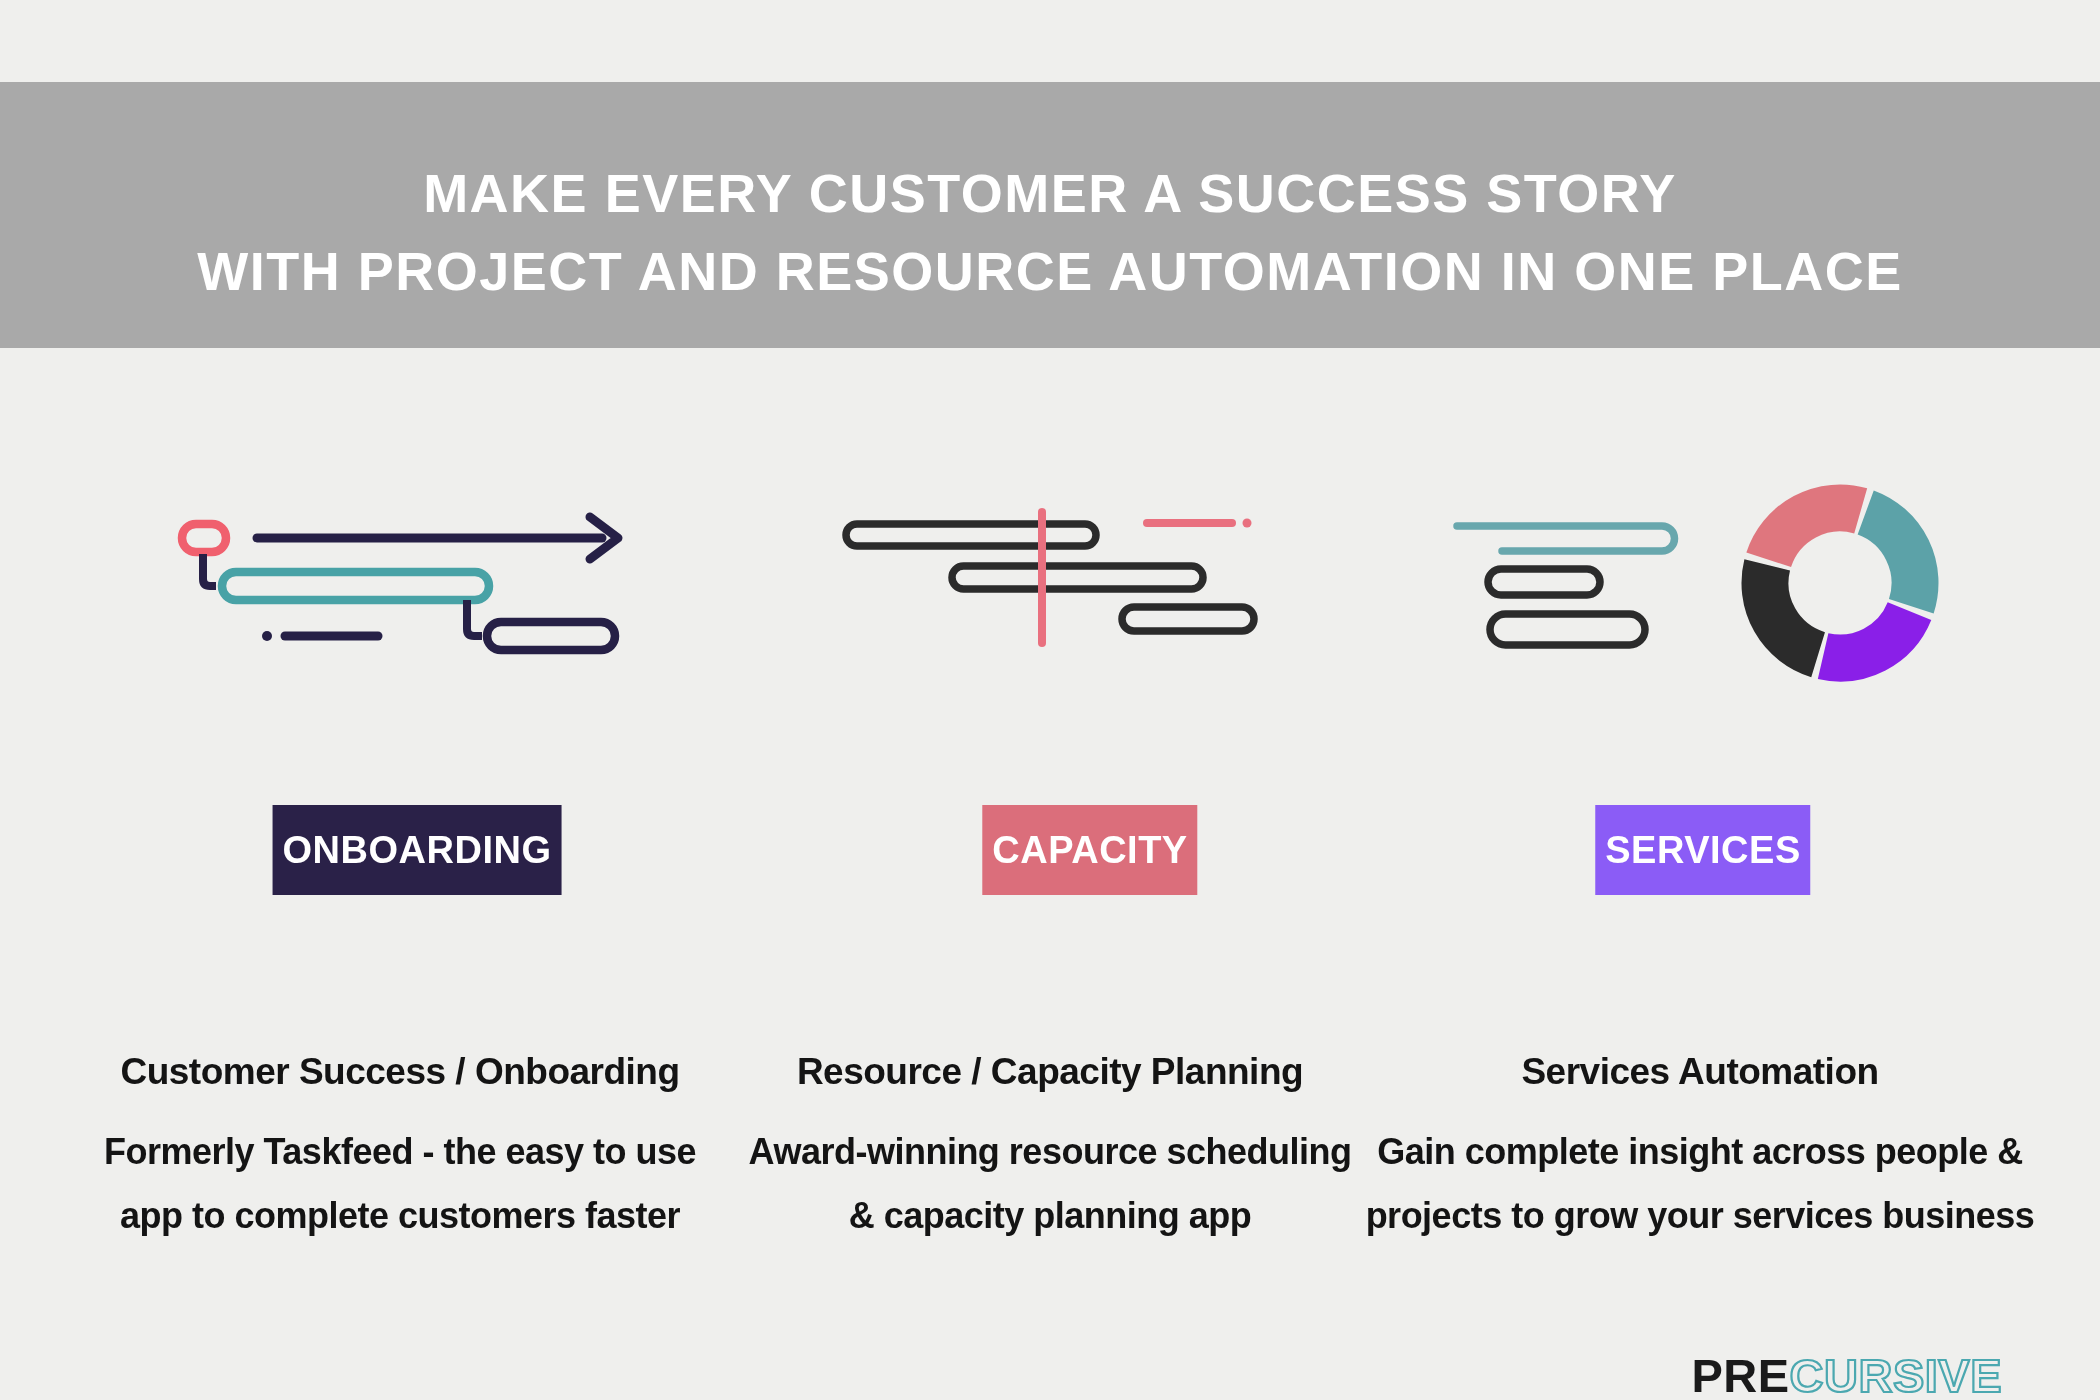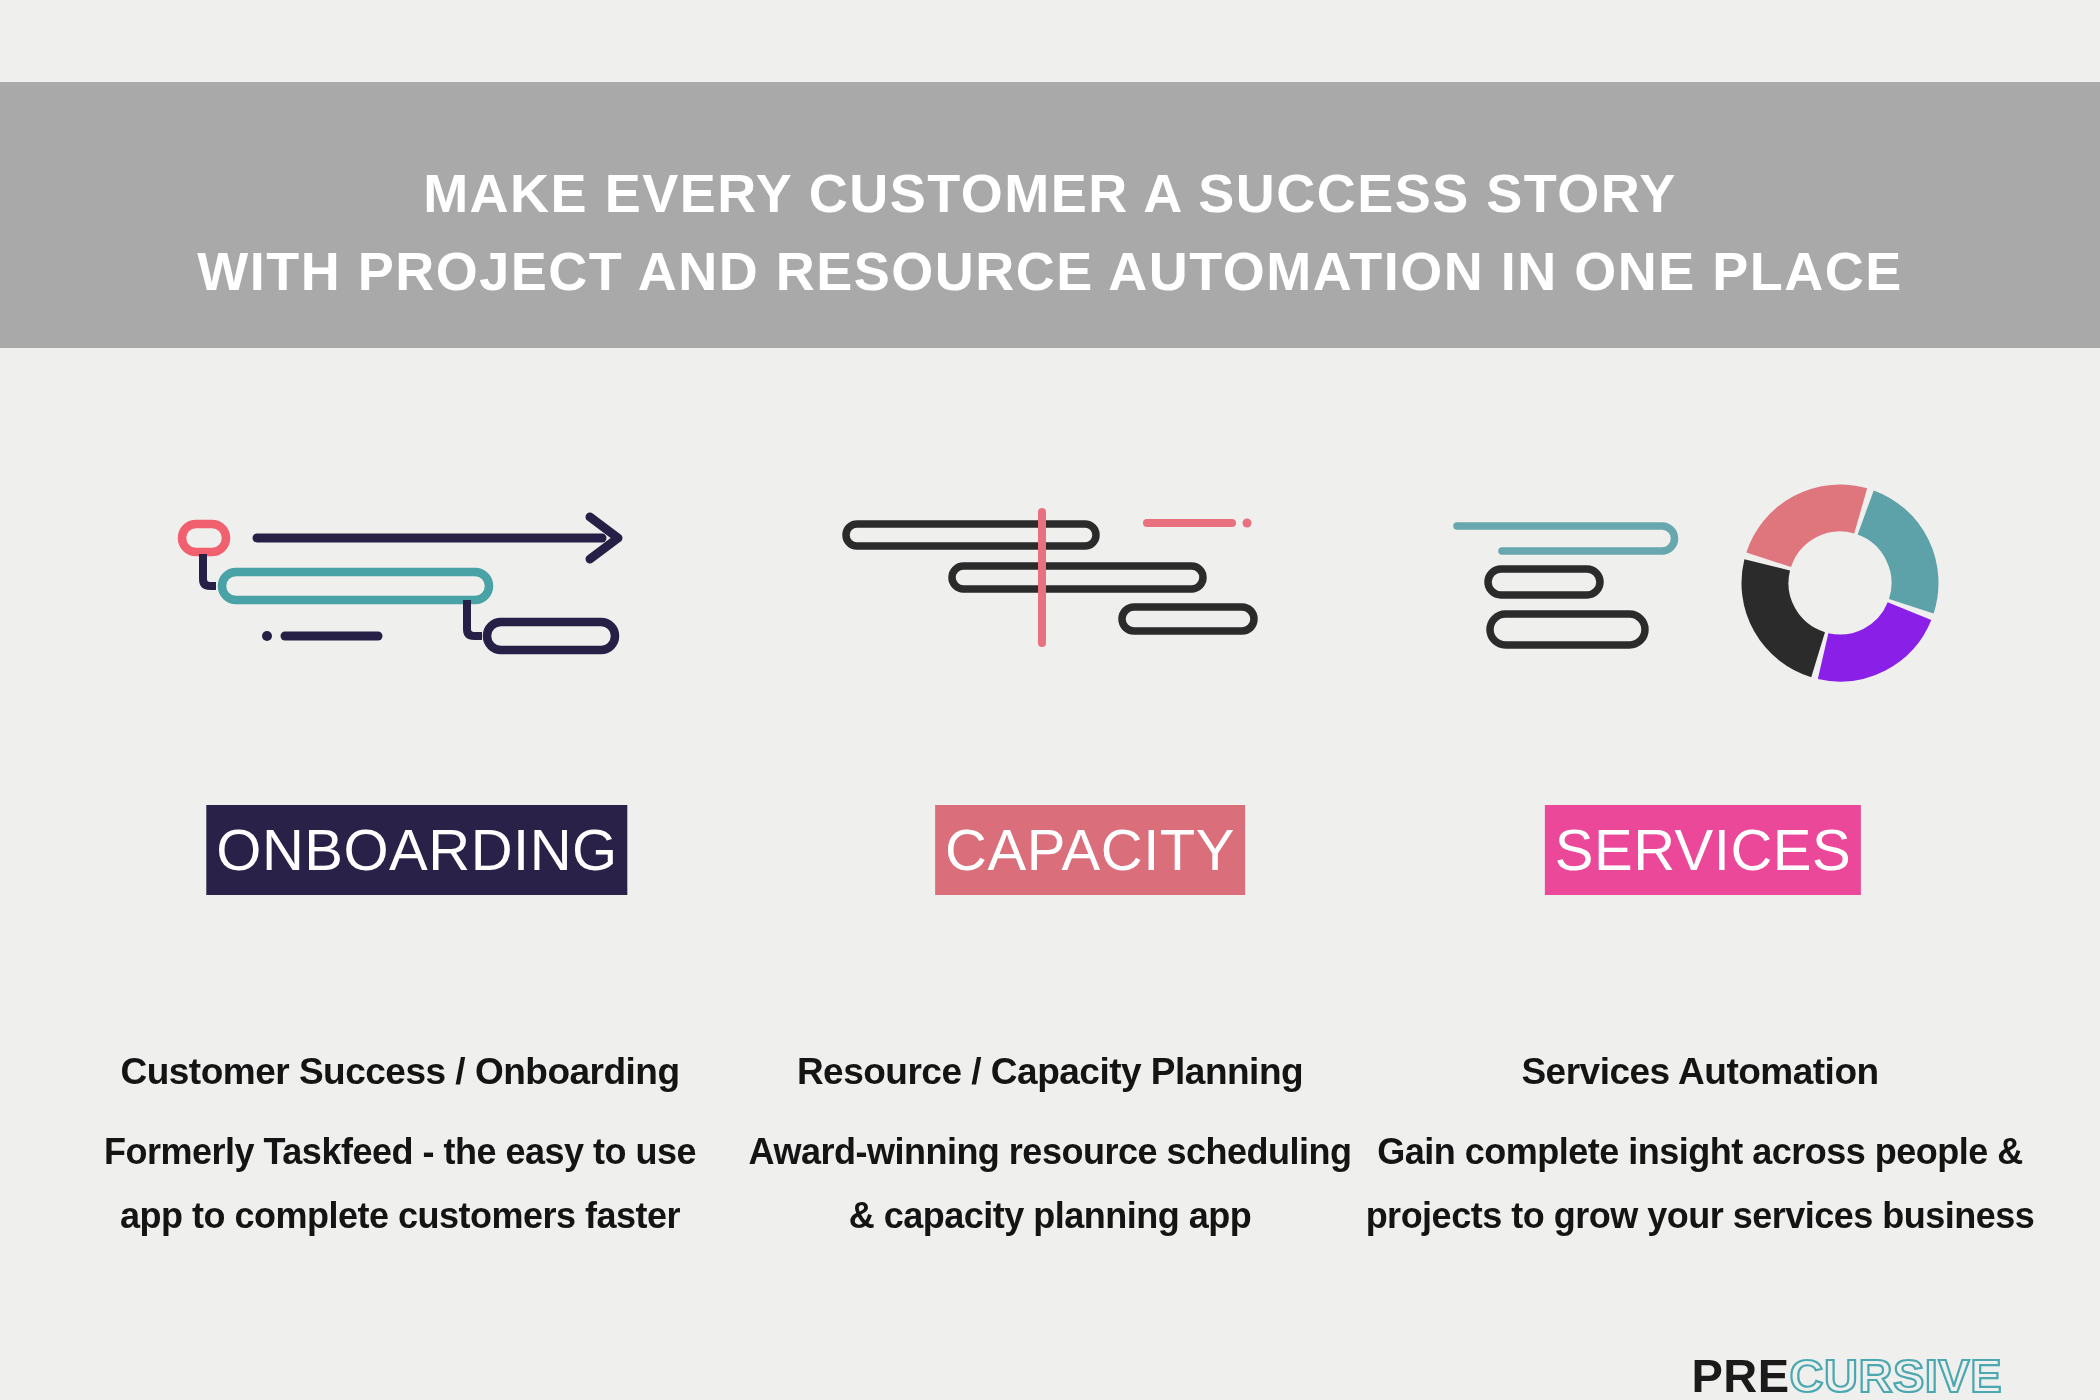--- a/index.html
+++ b/index.html
@@ -17,21 +17,21 @@
     font-size:54px;font-weight:bold;letter-spacing:1.5px;line-height:78px;
     white-space:nowrap;
   }
   .icon{position:absolute;}
   #icon-onboarding{left:150px;top:488px;}
   #icon-capacity{left:820px;top:500px;}
   #icon-services-list{left:1440px;top:500px;}
   #icon-services-donut{left:1738px;top:481px;}
   .badge{
     position:absolute;top:805px;height:90px;line-height:90px;
-    color:#FFFFFF;font-size:58px;font-weight:400;letter-spacing:0.5px;
+    color:#FFFFFF;font-size:38px;font-weight:700;letter-spacing:0.5px;
     padding:0 10px;transform:translateX(-50%);white-space:nowrap;
   }
   #badge-onboarding{left:417px;background:#2A2148;}
   #badge-capacity{left:1050px;background:#DB6E7B;margin-left:40px;}
   #badge-services{left:1703px;background:#47A0A5;}
   .desc{
     position:absolute;top:1040px;width:780px;transform:translateX(-50%);
     text-align:center;color:#141414;
   }
   #desc-onboarding{left:400px;}
@@ -93,21 +93,21 @@
 
 <svg id="icon-services-donut" class="icon" width="204" height="204" viewBox="0 0 204 204" fill="none">
   <path d="M 127.7 31.5 A 75 75 0 0 1 173.3 125.2" stroke-width="47" stroke="#5CA2A8"></path>
   <path d="M 171.5 130.1 A 75 75 0 0 1 85.1 175.1" stroke-width="47" stroke="#8A1FE8"></path>
   <path d="M 80.1 173.7 A 75 75 0 0 1 29.2 83.9" stroke-width="47" stroke="#2B2B2B"></path>
   <path d="M 30.7 78.8 A 75 75 0 0 1 122.7 29.9" stroke-width="47" stroke="#DF767E"></path>
 </svg>
 
 <div class="badge" id="badge-onboarding" style="background-color: rgb(42, 33, 72);">ONBOARDING</div>
 <div class="badge" id="badge-capacity" style="background-color: rgb(219, 110, 123);">CAPACITY</div>
-<div class="badge" id="badge-services" style="background-color: #ec4899;">SERVICES</div>
+<div class="badge" id="badge-services" style="background-color: #8b5cf6;">SERVICES</div>
 
 <div class="desc" id="desc-onboarding">
   <div class="desc-title">Customer Success / Onboarding</div>
   <div class="desc-line">Formerly Taskfeed - the easy to use</div>
   <div class="desc-line">app to complete customers faster</div>
 </div>
 
 <div class="desc" id="desc-capacity">
   <div class="desc-title">Resource / Capacity Planning</div>
   <div class="desc-line">Award-winning resource scheduling</div>

